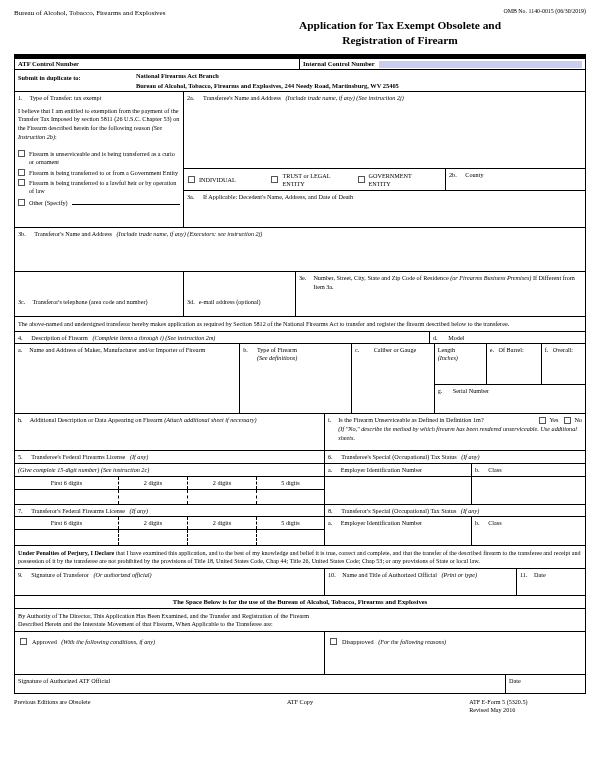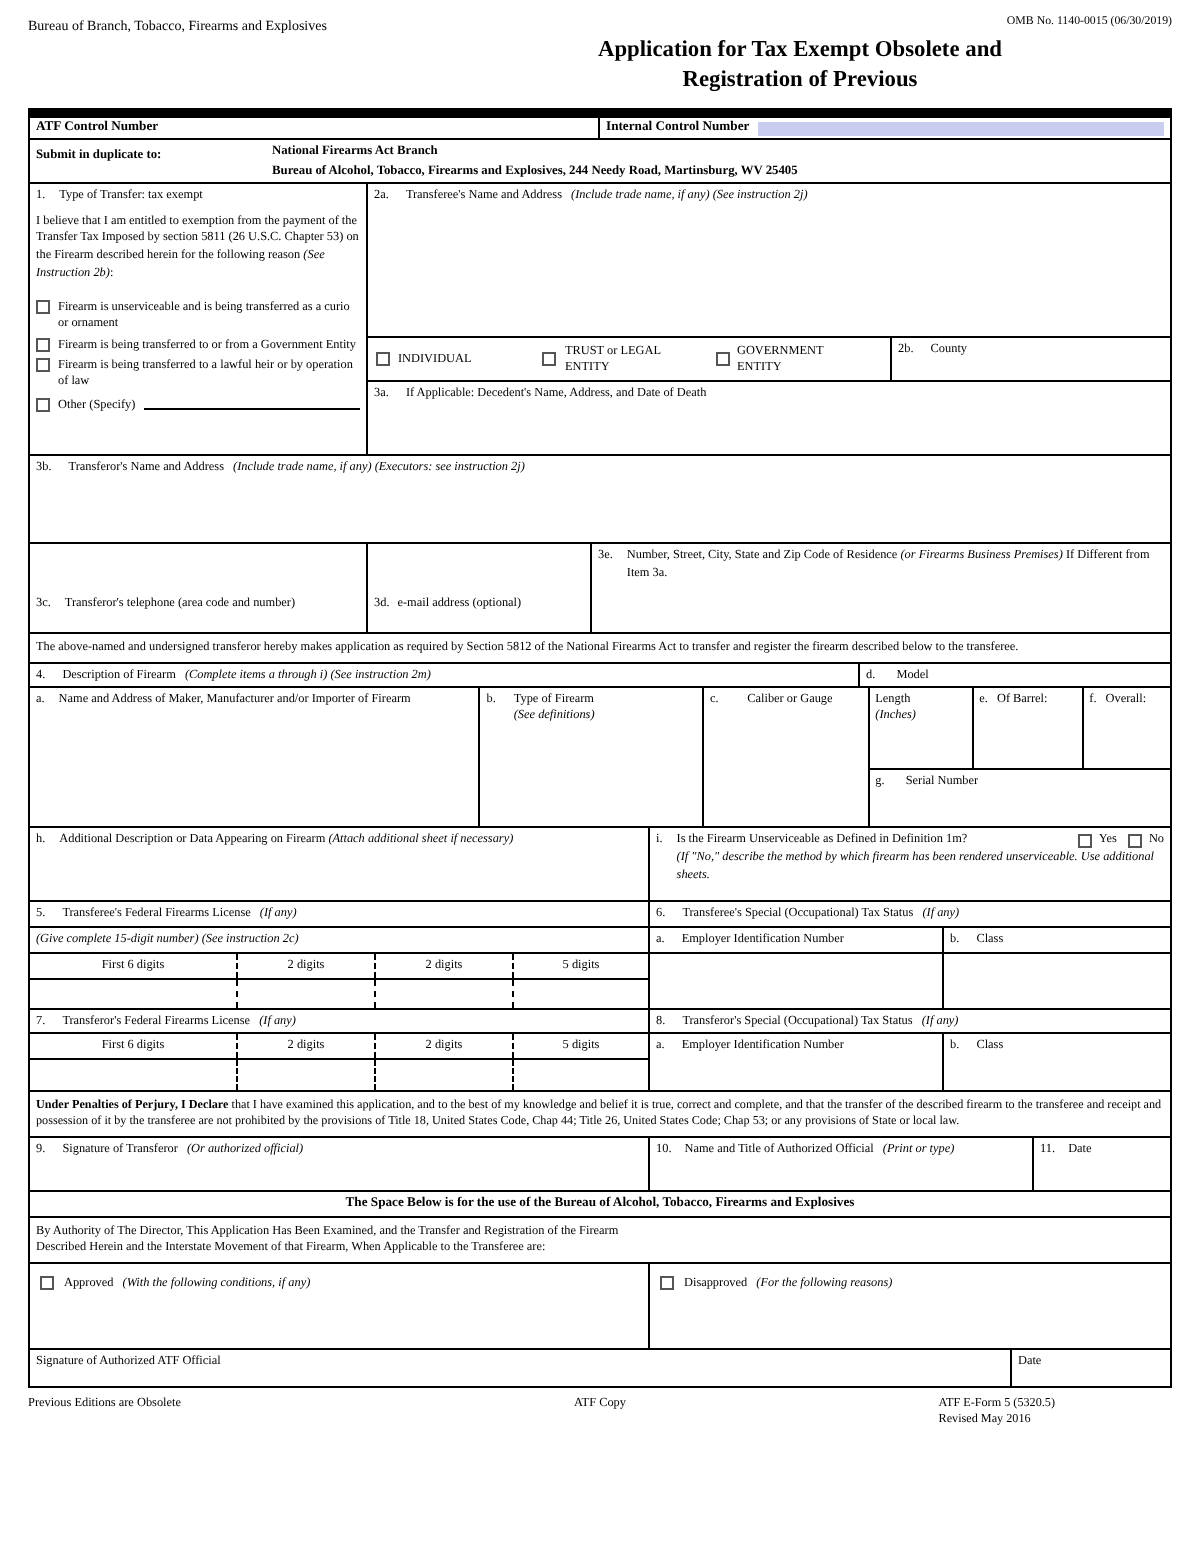--- a/index.html
+++ b/index.html
@@ -74,25 +74,25 @@
   .footer { display:flex; justify-content:space-between; padding:4px 0 0; font-size:6.2px; }
   .footer .mid { text-align:center; }
   .footer .rt { text-align:left; font-size:6.1px; line-height:1.35; }
 </style>
 </head>
 <body>
 
 <div class="page">
 
   <div class="hdr">
-    <div class="agency2">Bureau of Branch, Tobacco, Firearms and Explosives</div>
+    <div class="agency2">Bureau of Alcohol, Tobacco, Firearms and Explosives</div>
     <div class="omb">OMB No.  1140-0015 (06/30/2019)</div>
     <div class="title">
       <div>Application for Tax Exempt Obsolete and</div>
-      <div>Registration of Previous</div>
+      <div>Registration of Firearm</div>
     </div>
   </div>
 
   <div class="blackbar"></div>
 
   <div class="ctlrow" style="border-top:0.8px solid #000;">
     <div class="ctl-l">
       <span>ATF Control Number</span>
     </div>
     <div class="ctl-r">

